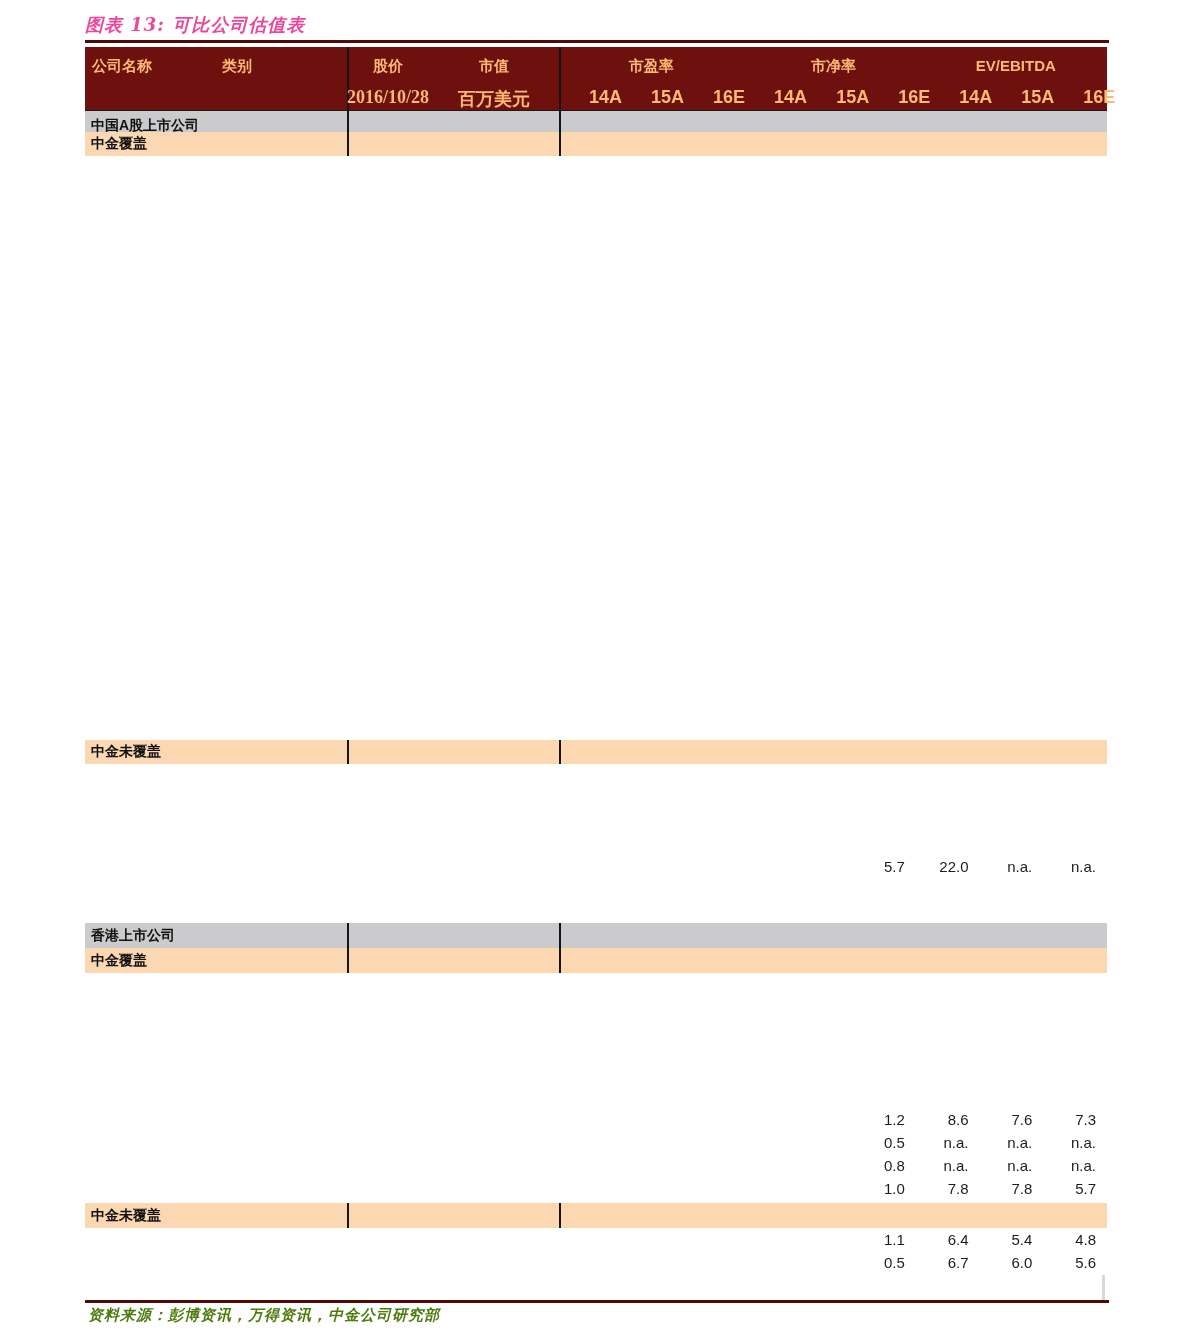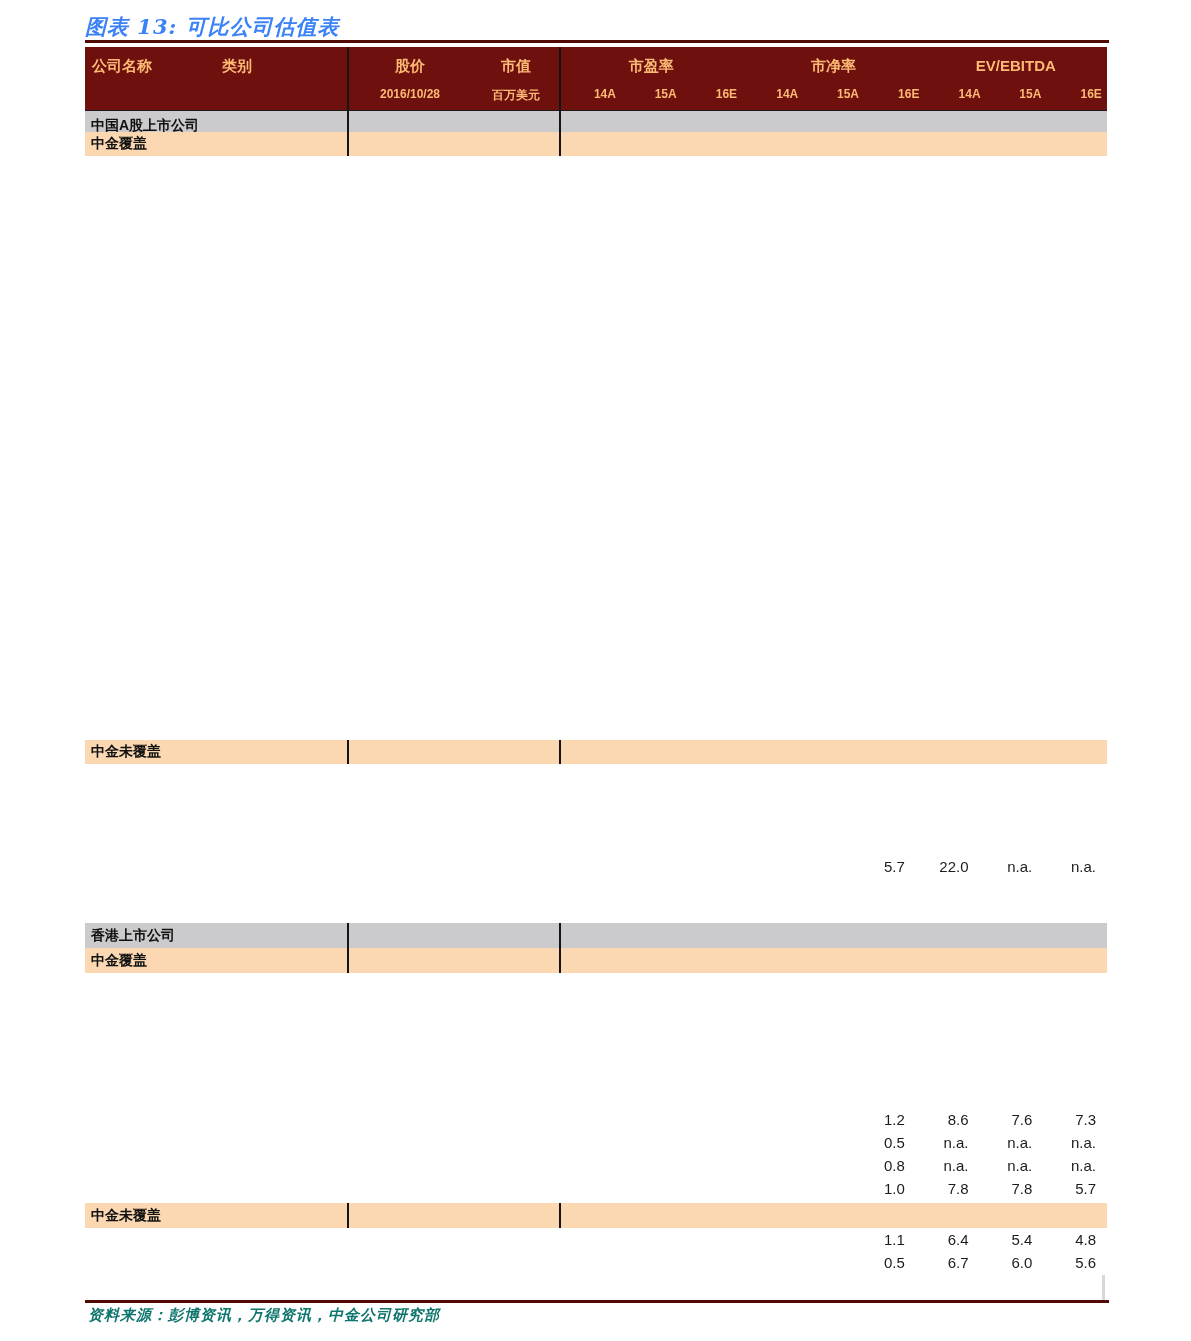--- a/index.html
+++ b/index.html
@@ -8,46 +8,46 @@
     background:#ffffff;
     font-family:"Liberation Sans", "DejaVu Sans", sans-serif;
     position:relative;
     color:#1c1c1c;
   }
   .abs { position:absolute; }
 
   
   .fig-title {
     left:85px; top:13px;
-    font-size:21px; font-weight:bold; font-style:italic;
-    color:#3b82f6;
+    font-size:18px; font-weight:bold; font-style:italic;
+    color:#ec4899;
     font-family:"DejaVu Serif","Liberation Serif",serif;
     letter-spacing:1px;
     white-space:nowrap;
   }
   .rule {
     left:85px; width:1024px; height:3px;
     background:#500B07;
   }
   .title-rule { top:40px; }
   .bottom-rule { top:1300px; }
 
   
   .thead {
     left:85px; top:47px; width:1022px; height:63px;
     background:#6E100D;
     color:#fdba74;
     border-bottom:2px solid #1a1a1a;
   }
   .thead .cell { position:absolute; font-weight:bold; white-space:nowrap; }
   .h-row1 { top:10px; font-size:15px; }
-  .h-row2 { top:40px; font-size:12px; }
+  .h-row2 { top:40px; font-size:18px; }
   .h-company { left:7px; }
   .h-category { left:137px; }
-  .zone-mid { left:272px; width:212px; display:flex; }
+  .zone-mid { left:250px; width:212px; display:flex;font-family:Liberation Serif, serif; }
   .zone-mid > div { flex:1; text-align:center; }
   .zone-right { left:475px; width:547px; display:flex; }
   .zone-right.groups > div { flex:1; text-align:center; }
   .zone-right.subcols > div { flex:1; text-align:center;padding-left:29px; }
 
   .vline {
     position:absolute; top:0; bottom:0; width:2px;
     background:#151515;
   }
   .vl-1 { left:262px; }
@@ -87,21 +87,21 @@
   
   .artifact-line {
     left:1102px; top:1275px; width:3px; height:25px;
     background:#d8d8d8;
   }
 
   
   .source-note {
     left:88px; top:1306px;
     font-size:15px; font-weight:bold; font-style:italic;
-    color:#0f766e;
+    color:#4d7c0f;
     font-family:"DejaVu Serif","Liberation Serif",serif;
     letter-spacing:1px;
     white-space:nowrap;
   }
 </style>
 </head>
 <body>
 
 <div>
 

